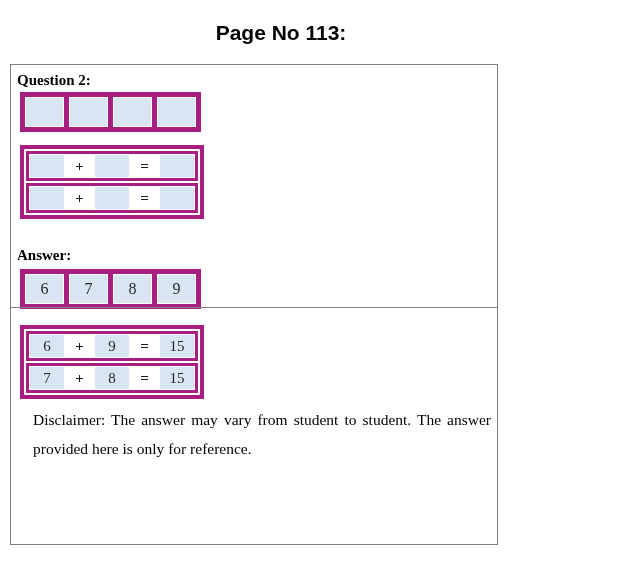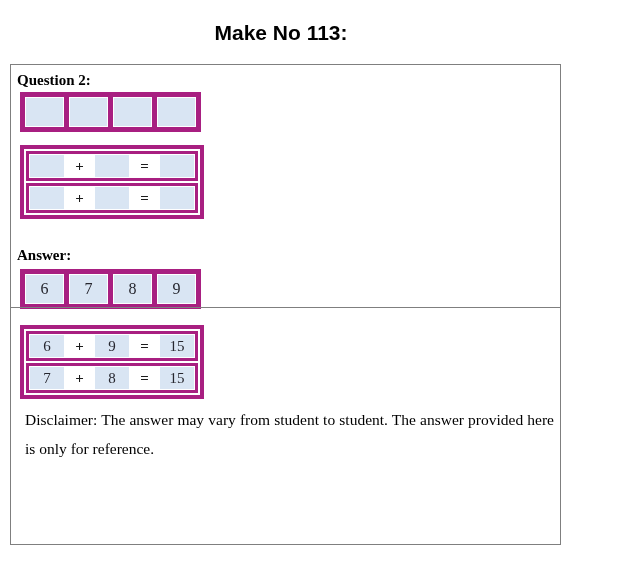--- a/index.html
+++ b/index.html
@@ -21,21 +21,21 @@
     position: absolute; top: 21px; left: 0;
     width: 100%; padding-right: 56px;
     margin: 0;
     text-align: center;
     font-family: "Liberation Sans", sans-serif;
     font-size: 21px; font-weight: bold;
     color: #000;
   }
   .main-box {
     position: absolute; left: 10px; top: 64px;
-    width: 551px; height: 481px;
+    width: 488px; height: 481px;
     border: 1px solid var(--box-border);
     padding: 0 6px;
     background: #fff;
   }
   .q-label, .a-label {
     font-weight: bold; font-size: 15px; line-height: 19px;
   }
   .q-label { margin-top: 6px; }
   .q-text {
     margin: 2px 0 0 0;
@@ -74,30 +74,30 @@
   .sum-cell.op   { width: 29px; background: #fff; font-weight: bold; color: #1c1c1c; }
   .divider {
     position: absolute; left: 0; top: 242px;
     width: 100%; height: 0;
     border-top: 1px solid var(--box-border);
   }
   .a-label { margin-top: 27px; }
   .answer-strip { margin-top: 4px; }
   .answer-sums { margin-top: 16px; }
   .disclaimer {
-    margin: 6px 0 0 8px;
+    margin: 6px 0 0 16px;
     font-size: 15.5px; line-height: 29px;
     text-align: justify;
     font-family: Liberation Serif, serif;
   }
 </style>
 </head>
 <body>
 
-<h1 class="title">Make No 113:</h1>
+<h1 class="title">Page No 113:</h1>
 
 <div class="main-box">
 
   <div class="q-label">Question 2:</div>
 
 
   <div class="strip">
     <div class="strip-cell"></div>
     <div class="strip-cell"></div>
     <div class="strip-cell"></div>

